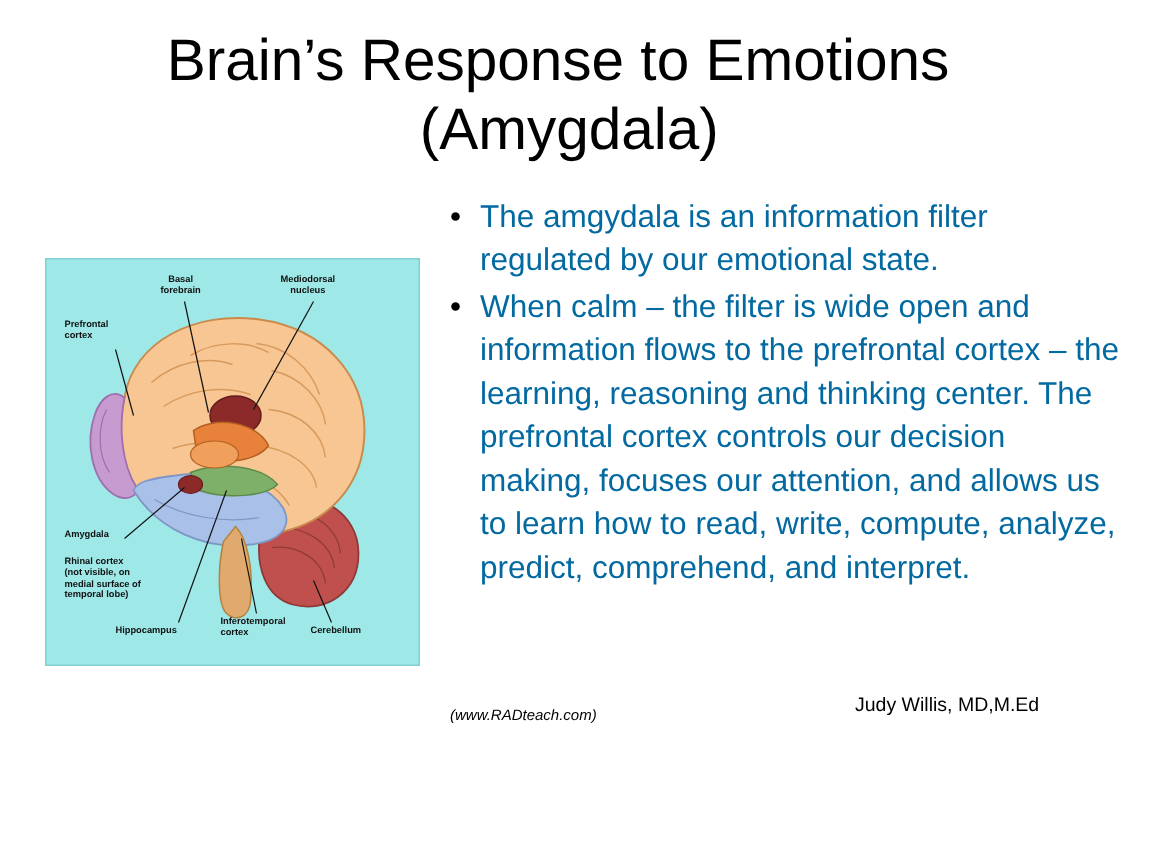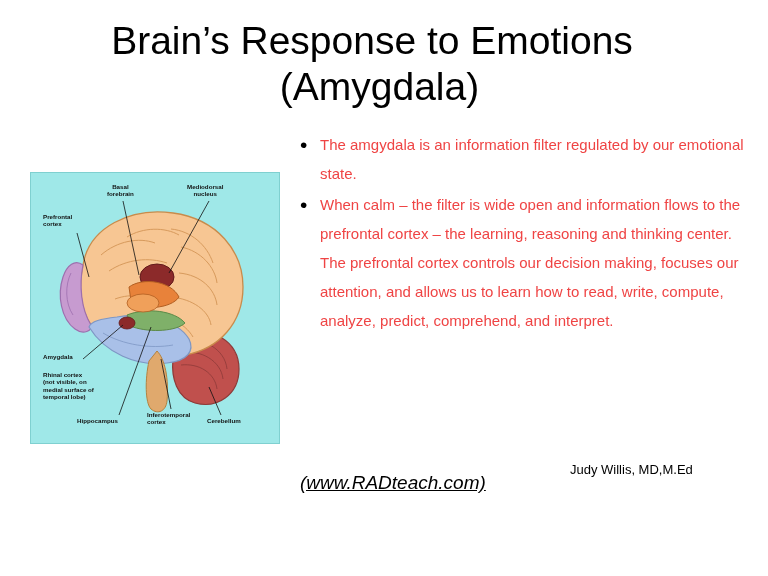--- a/index.html
+++ b/index.html
@@ -55,24 +55,23 @@
     font-family: "Liberation Sans", sans-serif;
     font-size: 6.2px;
     line-height: 7.4px;
     font-weight: bold;
     color: #111111;
   }
   .caption {
     position: absolute;
     left: 300px;
     top: 472px;
-    font-size: 19px;
+    font-size: 10px;
     color: #000000;
     font-style: italic;
-    text-decoration: underline;
   }
 
   
   .body {
     position: absolute;
     left: 300px;
     top: 130px;
     width: 448px;
   }
   .bullet-row {
@@ -82,23 +81,23 @@
   }
   .bullet-dot {
     width: 20px;
     flex: 0 0 20px;
     font-size: 21px;
     line-height: 29px;
     color: #000000;
     text-align: left;
   }
   .bullet-text {
-    font-size: 15px;
+    font-size: 21px;
     line-height: 29px;
-    color: #ef4444;
+    color: #0369a1;
     flex: 1 1 auto;
   }
   .attribution {
     position: absolute;
     left: 270px;
     top: 332px;
     font-size: 13px;
     color: #000000;
     white-space: nowrap;
   }

